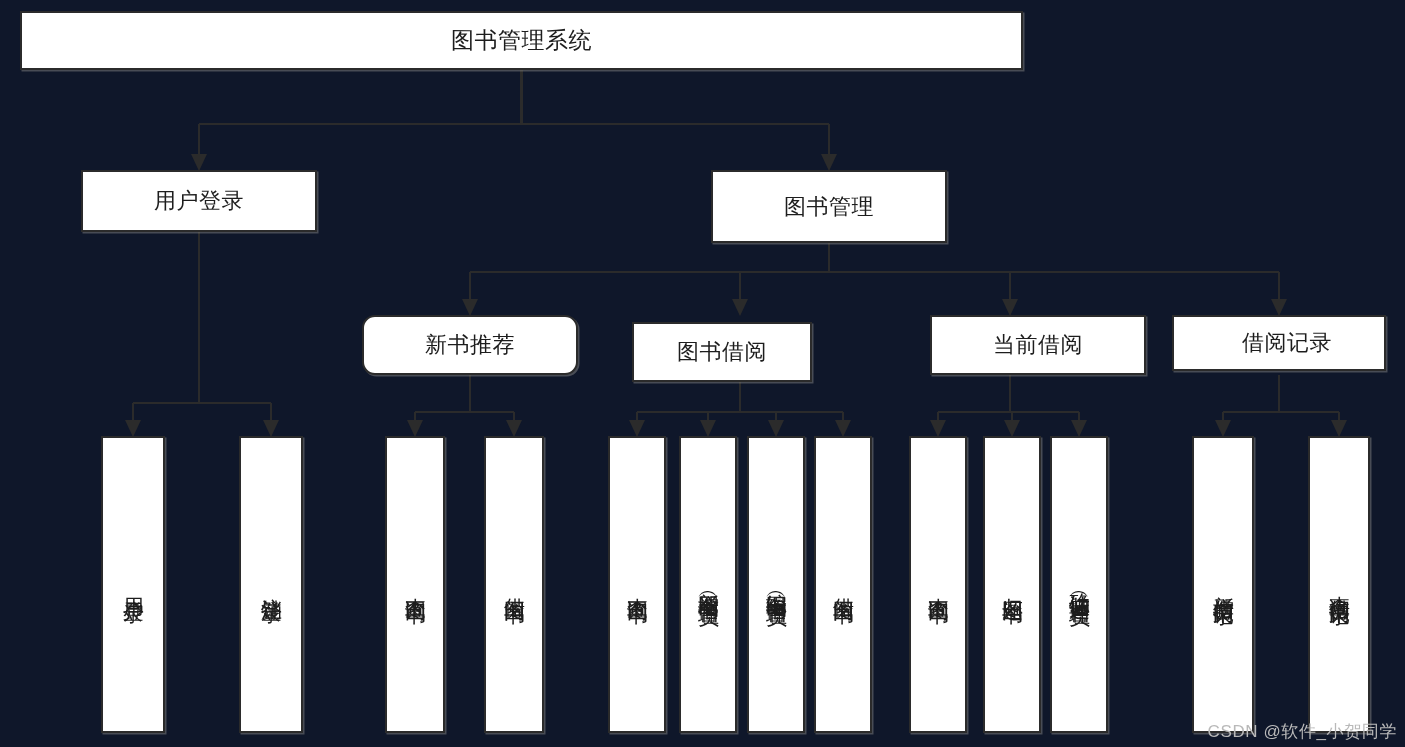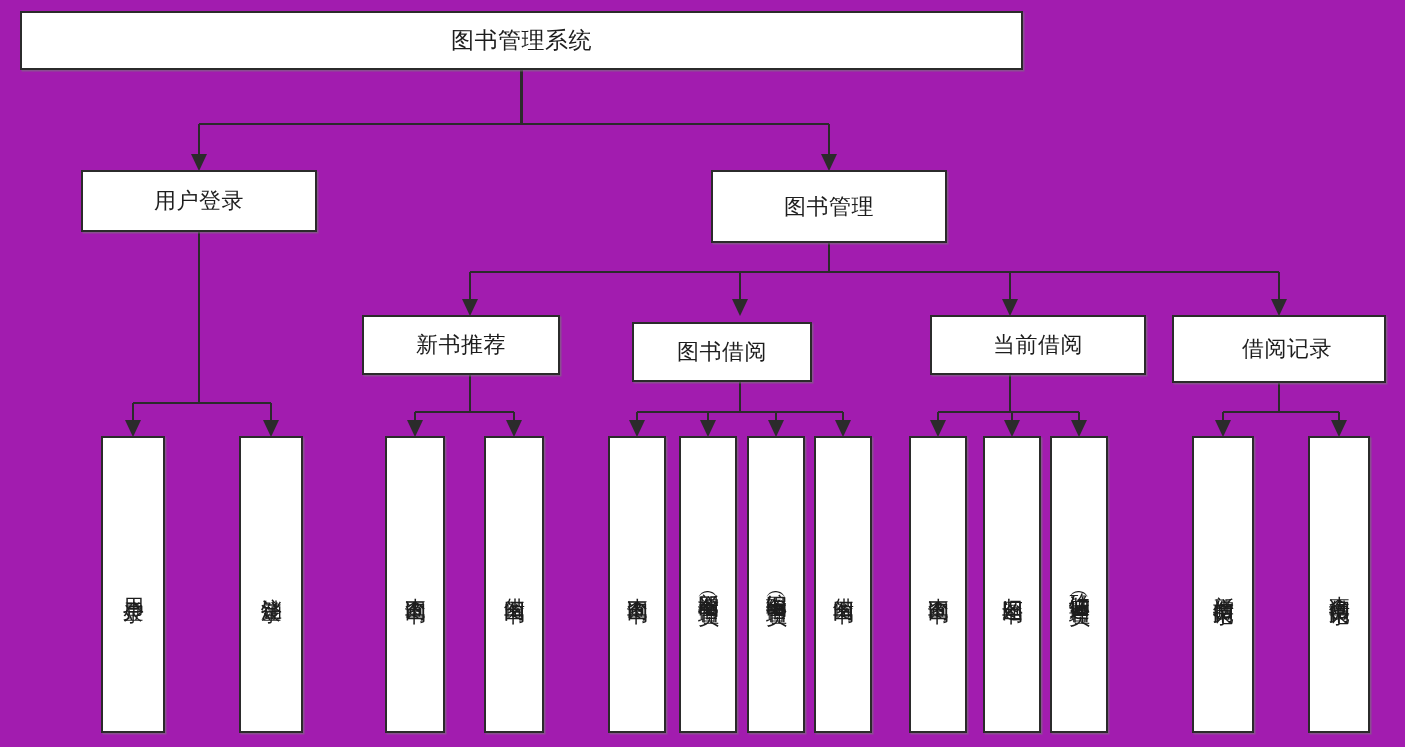--- a/index.html
+++ b/index.html
@@ -8,21 +8,21 @@
     background: #ffffff;
   }
   body {
     font-family: "Liberation Sans", "DejaVu Sans", sans-serif;
     color: #1a1a1a;
   }
   #canvas {
     position: relative;
     width: 1405px;
     height: 747px;
-    background: #a21caf;
+    background: #0f172a;
     overflow: hidden;
   }
   #edges {
     position: absolute;
     left: 0;
     top: 0;
     width: 1405px;
     height: 747px;
     pointer-events: none;
   }
@@ -124,30 +124,30 @@
   <div id="nodes">
       <div class="node horizontal root" style="left: 20px; top: 11px; width: 1003px; height: 59px;">
         <span class="label">图书管理系统</span>
       </div>
       <div class="node horizontal" style="left: 81px; top: 170px; width: 236px; height: 62px;">
         <span class="label">用户登录</span>
       </div>
       <div class="node horizontal" style="left: 711px; top: 170px; width: 236px; height: 73px;">
         <span class="label">图书管理</span>
       </div>
-      <div class="node horizontal" style="left: 362px; top: 315px; width: 198px; height: 60px;">
+      <div class="node horizontal" style="left: 362px; top: 315px; width: 216px; height: 60px; border-radius: 13px;">
         <span class="label">新书推荐</span>
       </div>
       <div class="node horizontal" style="left: 632px; top: 322px; width: 180px; height: 60px;">
         <span class="label">图书借阅</span>
       </div>
       <div class="node horizontal" style="left: 902px; top: 315px; width: 216px; height: 60px; margin-left: 28px;">
         <span class="label">当前借阅</span>
       </div>
-      <div class="node horizontal" style="left: 1172px; top: 315px; width: 214px; height: 68px; padding-left: 16px;">
+      <div class="node horizontal" style="left: 1172px; top: 315px; width: 214px; height: 56px; padding-left: 16px;">
         <span class="label">借阅记录</span>
       </div>
       <div class="node vertical" style="left: 101px; top: 436px; width: 64px; height: 297px;">
         <span class="label">用户登录</span>
       </div>
       <div class="node vertical" style="left: 239px; top: 436px; width: 64px; height: 297px;">
         <span class="label">注销登录</span>
       </div>
       <div class="node vertical" style="left: 385px; top: 436px; width: 60px; height: 297px;">
         <span class="label">查询图书</span>
@@ -176,13 +176,14 @@
       <div class="node vertical" style="left: 1050px; top: 436px; width: 58px; height: 297px;">
         <span class="label">确认归还（管理员）</span>
       </div>
       <div class="node vertical" style="left: 1192px; top: 436px; width: 62px; height: 297px;">
         <span class="label">新增借阅记录</span>
       </div>
       <div class="node vertical" style="left: 1308px; top: 436px; width: 62px; height: 297px;">
         <span class="label">查询借阅记录</span>
       </div>
     </div>
+  <div id="watermark">CSDN @软件_小贺同学</div>
 </div>
 
 </body></html>

